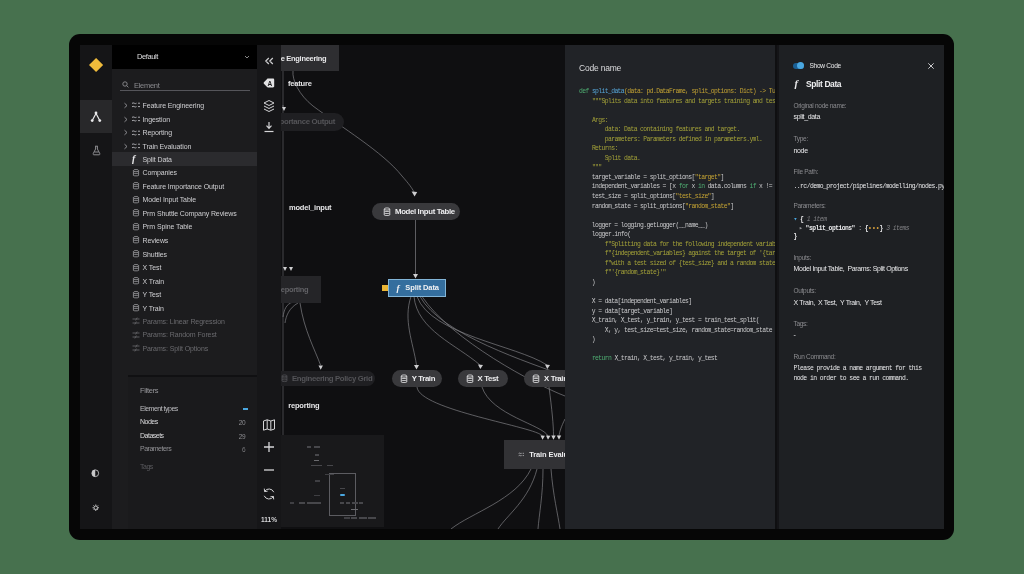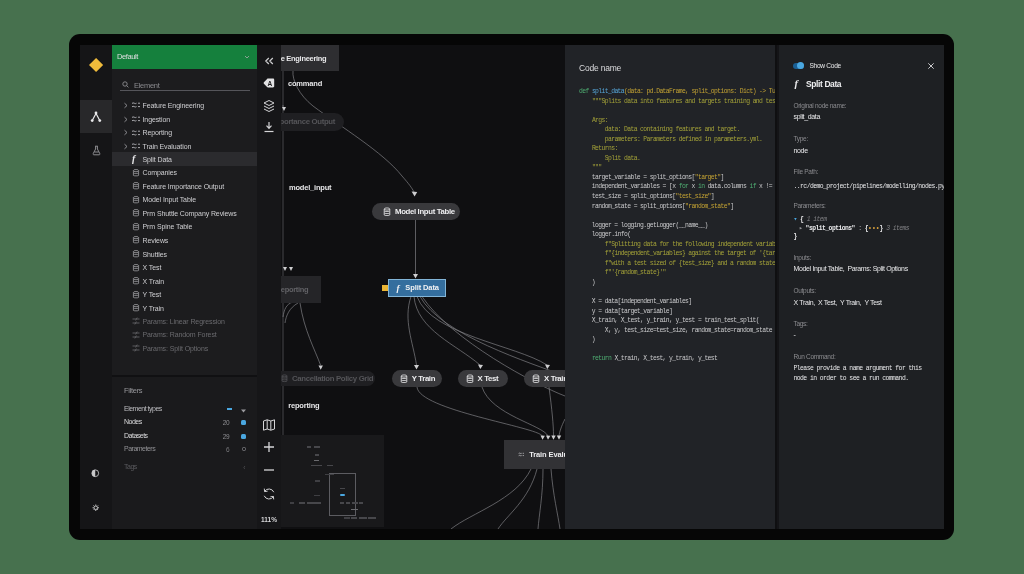--- a/index.html
+++ b/index.html
@@ -8,32 +8,32 @@
   .frame { position:absolute; left:69px; top:34px; width:885px; height:506px; background:#060606; border-radius:11px; }
   .app { position:absolute; left:80px; top:45px; width:864px; height:484px; background:#0f0f11; overflow:hidden; }
 
   
   .rail { position:absolute; left:0; top:0; width:32px; height:484px; background:#151517; }
   .diamond { position:absolute; left:10.5px; top:14.8px; width:10.2px; height:10.2px; background:#f0bb3b; transform:rotate(45deg); }
   .railtile { position:absolute; left:0; top:55px; width:32px; height:33px; background:#28282a; }
 
   
   .sidebar { position:absolute; left:32px; top:0; width:145px; height:484px; background:#1c1c1e; }
-  .defrow { position:absolute; left:0; top:0; width:145px; height:24px; background:#15803d; color:#dedee0; font-size:7.5px; letter-spacing:-0.4px; line-height:24px; padding-left:5px; }
+  .defrow { position:absolute; left:0; top:0; width:145px; height:24px; background:#000000; color:#dedee0; font-size:7.5px; letter-spacing:-0.4px; line-height:24px; padding-left:25px; }
   .defrow .chev { position:absolute; right:7px; top:9px; width:6px; height:6px; }
   .search-underline { position:absolute; left:8px; right:7px; top:45px; height:1px; background:#55555a; }
   .searchtxt { position:absolute; left:22px; top:35.5px; font-size:7.5px; letter-spacing:-0.3px; color:#8a8a8e; }
   .tree { position:absolute; left:0; top:0; width:145px; }
   .trow { position:absolute; left:0; width:145px; height:13.6px; color:#cfcfd2; font-size:7px; letter-spacing:-0.45px; display:flex; align-items:center; }
   .trow.sel { background:#2b2b2e; }
   .trow .txt { position:absolute; left:30.5px; white-space:nowrap; letter-spacing:-0.1px; }
   .trow .ic { position:absolute; left:19px; width:10px; height:10px; }
   .trow .ch { position:absolute; left:10px; width:7px; height:7px; }
   .trow.dim { color:#6a6a6e; }
-  .filters { position:absolute; left:0; top:330px; width:145px; height:154px; background:#1a1a1c; border-top:2px solid #101012; }
+  .filters { position:absolute; left:16px; top:330px; width:145px; height:154px; background:#1a1a1c; border-top:2px solid #101012; }
   .frow { position:absolute; left:12px; right:8px; font-size:7px; letter-spacing:-0.5px; color:#c9c9cc; }
 
   
   .toolbar { position:absolute; left:177px; top:0; width:24px; height:484px; background:#161618; }
   .tbi { position:absolute; left:4px; width:16px; height:16px; }
 
   
   .flow { position:absolute; left:201px; top:0; width:284px; height:484px; background:#0f0f11; overflow:hidden; }
   .flow > svg { position:absolute; left:0; top:0; }
   .lbl { position:absolute; color:#e6e6e8; font-weight:700; font-size:7.5px; letter-spacing:-0.2px; white-space:nowrap; }
@@ -96,23 +96,23 @@
         <path d="M265,390.5 l2,4.3 l2.4,-4 z"></path>
         <path d="M270.3,390.5 l2.2,4.3 l2.2,-4.3 z"></path>
         <path d="M275.8,390.5 l2.2,4.3 l2.2,-4.3 z"></path>
         <path d="M37.5,320.5 l2.2,4.3 l2.2,-4.3 z"></path>
         <path d="M1,62 l2,4 l2,-4 z"></path>
         <path d="M2,222 l2,4 l2,-4 z"></path>
         <path d="M8,222 l2,4 l2,-4 z"></path>
       </g>
     </svg>
     <div class="chip" style="left:-33.5px;top:0;width:91px;height:26px;">Feature Engineering</div>
-    <div class="lbl" style="left:7px;top:33.5px;">command</div>
+    <div class="lbl" style="left:7px;top:33.5px;">feature</div>
     <div class="pill dim" style="left:-50px;top:67.5px;width:113px;border-radius:9px;height:18px;justify-content:flex-end;padding-right:9px;">Feature Importance Output</div>
-    <div class="lbl" style="left:8px;top:138px;">model_input</div>
+    <div class="lbl" style="left:8px;top:158px;">model_input</div>
     <div class="pill" style="left:91px;top:158px;width:87.5px;">
       <svg style="margin-left:11px;width:8px;height:10px;" viewBox="0 0 8 10">
           <g stroke="#e4e4e6" stroke-width="0.8" fill="none">
             <ellipse cx="4" cy="2" rx="2.8" ry="1.1"></ellipse>
             <path d="M1.2,2 L1.2,8 M6.8,2 L6.8,8 M1.2,4 C1.2,4.7 6.8,4.7 6.8,4 M1.2,6 C1.2,6.7 6.8,6.7 6.8,6 M1.2,8 C1.2,8.7 6.8,8.7 6.8,8"></path>
           </g>
         </svg>
       <span style="margin-left:4px;">Model Input Table</span>
     </div>
     <div style="position:absolute;left:100.9px;top:239.5px;width:6.3px;height:6.5px;background:#eab535;"></div>
@@ -121,21 +121,21 @@
       <span style="margin-left:6px;letter-spacing:-0.1px;">Split Data</span>
     </div>
     <div class="chip dim" style="left:-18px;top:230.5px;width:58px;height:27px;">Reporting</div>
     <div class="pill dim" style="left:-21px;top:325.5px;width:115px;height:15.5px;">
       <svg style="margin-left:21px;width:7px;height:9px;" viewBox="0 0 8 10">
           <g stroke="#58585c" stroke-width="0.8" fill="none">
             <ellipse cx="4" cy="2" rx="2.8" ry="1.1"></ellipse>
             <path d="M1.2,2 L1.2,8 M6.8,2 L6.8,8 M1.2,4 C1.2,4.7 6.8,4.7 6.8,4 M1.2,6 C1.2,6.7 6.8,6.7 6.8,6 M1.2,8 C1.2,8.7 6.8,8.7 6.8,8"></path>
           </g>
         </svg>
-      <span style="margin-left:4px;">Cancellation Policy Grid</span>
+      <span style="margin-left:4px;">Engineering Policy Grid</span>
     </div>
     <div class="lbl" style="left:7.3px;top:356.3px;">reporting</div>
     <div class="pill" style="left:110.7px;top:325px;width:50.3px;">
       <svg style="margin-left:8px;width:8px;height:10px;" viewBox="0 0 8 10">
           <g stroke="#e4e4e6" stroke-width="0.8" fill="none">
             <ellipse cx="4" cy="2" rx="2.8" ry="1.1"></ellipse>
             <path d="M1.2,2 L1.2,8 M6.8,2 L6.8,8 M1.2,4 C1.2,4.7 6.8,4.7 6.8,4 M1.2,6 C1.2,6.7 6.8,6.7 6.8,6 M1.2,8 C1.2,8.7 6.8,8.7 6.8,8"></path>
           </g>
         </svg>
       <span style="margin-left:4px;">Y Train</span>

